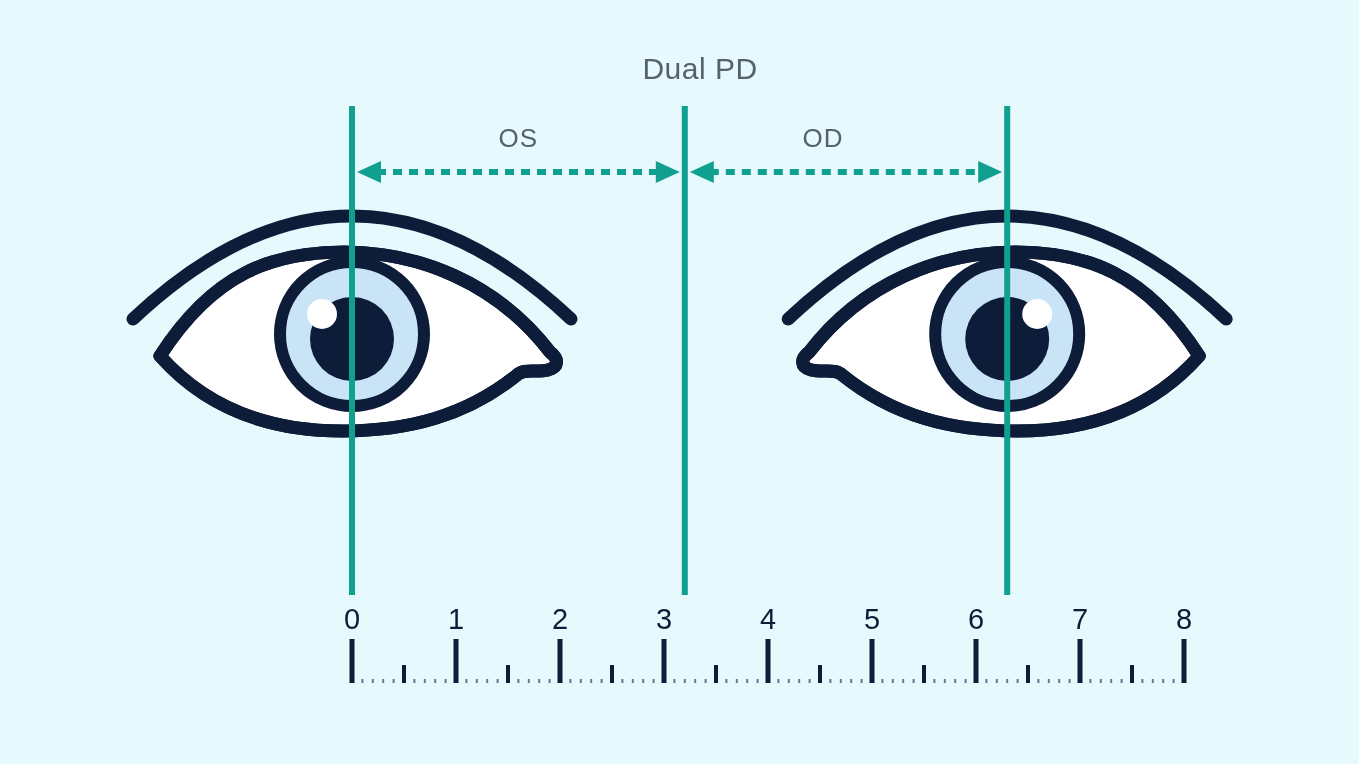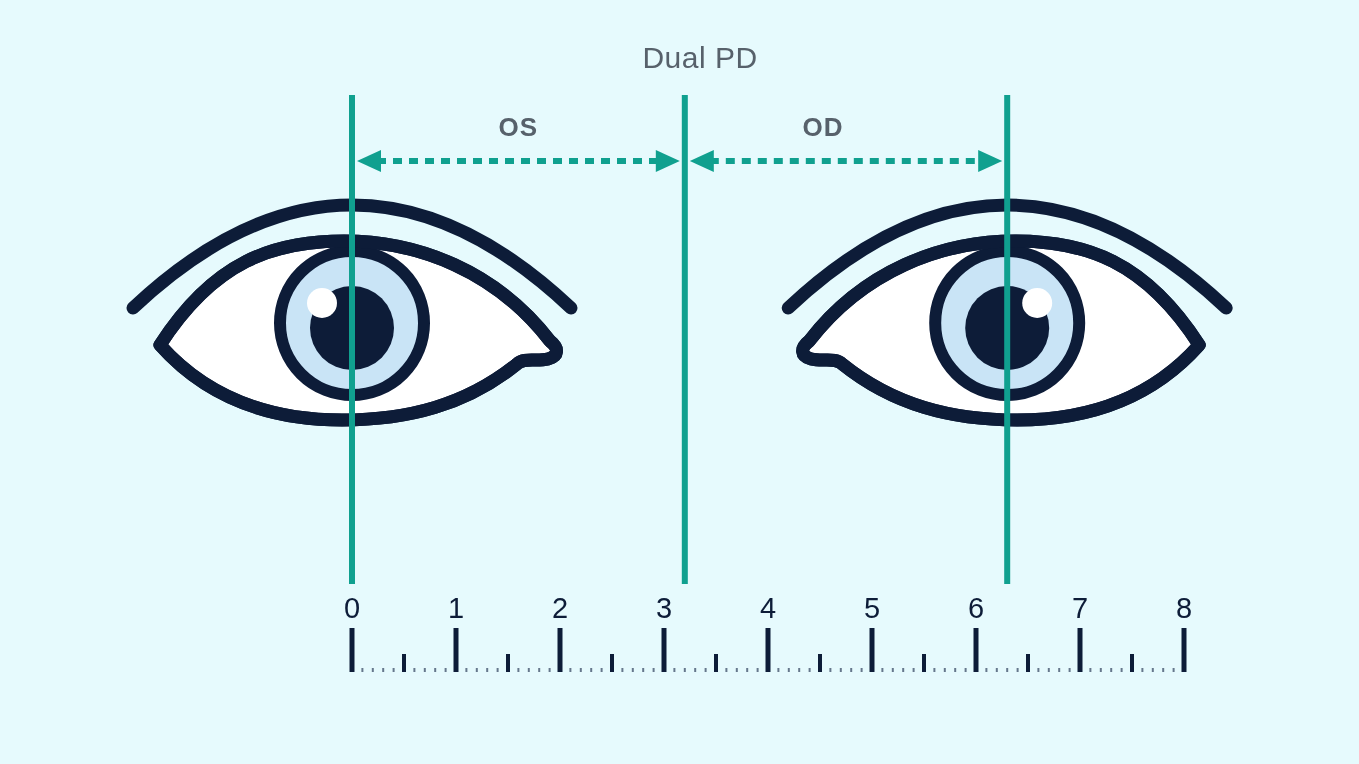--- a/index.html
+++ b/index.html
@@ -2,29 +2,29 @@
 <html style="--bg: #e6fafd; --teal: #10a08f; --navy: #0d1c38; --iris: #c9e4f6; --sclera: #ffffff; --gray: #57616b; --minor: #66788c;"><head>
 <meta charset="utf-8">
 <style>
   :root{
     --bg:#e6fafd; --teal:#10a08f; --navy:#0d1c38; --iris:#c9e4f6;
     --sclera:#ffffff; --gray:#57616b; --minor:#66788c;
   }
   html,body{margin:0;padding:0;background:var(--bg);}
   .canvas{
     position:relative;width:1359px;height:672px;background:var(--bg);
-    overflow:hidden;font-family:"Liberation Sans",sans-serif;
+    overflow:hidden;font-family:"Liberation Sans",sans-serif;margin-top:11px;
   }
   .title{
     position:absolute;top:41px;left:700px;transform:translateX(-50%);
     font-size:30px;font-weight:500;color:var(--gray);letter-spacing:.5px;white-space:nowrap;
   }
   .measure-label{
     position:absolute;top:112px;transform:translateX(-50%);
-    font-size:26px;font-weight:700;color:var(--gray);letter-spacing:1px;white-space:nowrap;
+    font-size:26px;font-weight:400;color:var(--gray);letter-spacing:1px;white-space:nowrap;
   }
   svg.layer{position:absolute;left:0;top:0;width:1359px;height:764px;display:block;}
   .brow{fill:none;stroke:var(--navy);stroke-width:13;stroke-linecap:round;}
   .almond-fill{fill:var(--sclera);stroke:var(--navy);stroke-width:13;stroke-linejoin:round;}
   .almond-stroke{fill:none;stroke:var(--navy);stroke-width:13;stroke-linejoin:round;}
   .iris{fill:var(--iris);stroke:var(--navy);stroke-width:12;}
   .pupil{fill:var(--navy);}
   .highlight{fill:var(--sclera);}
   .pd-line{fill:var(--teal);}
   .arrow-dash{stroke:var(--teal);stroke-width:6;stroke-dasharray:9 7;}

